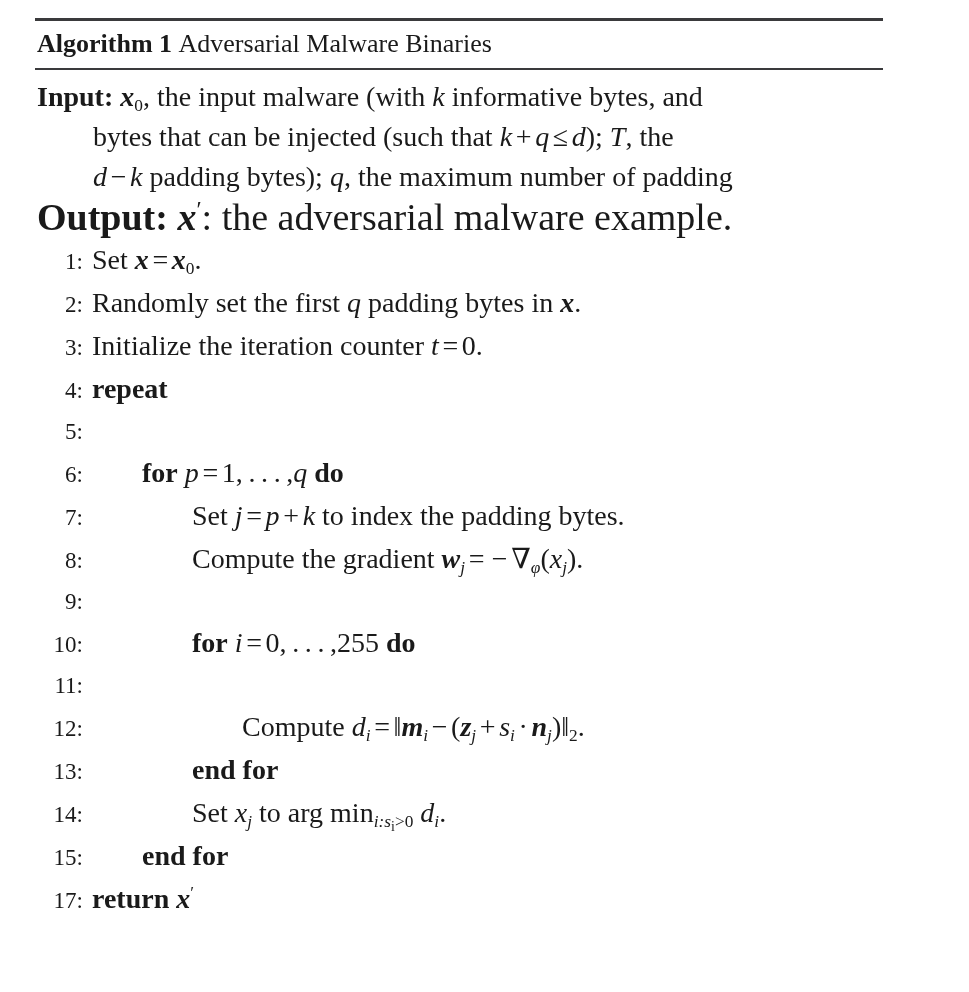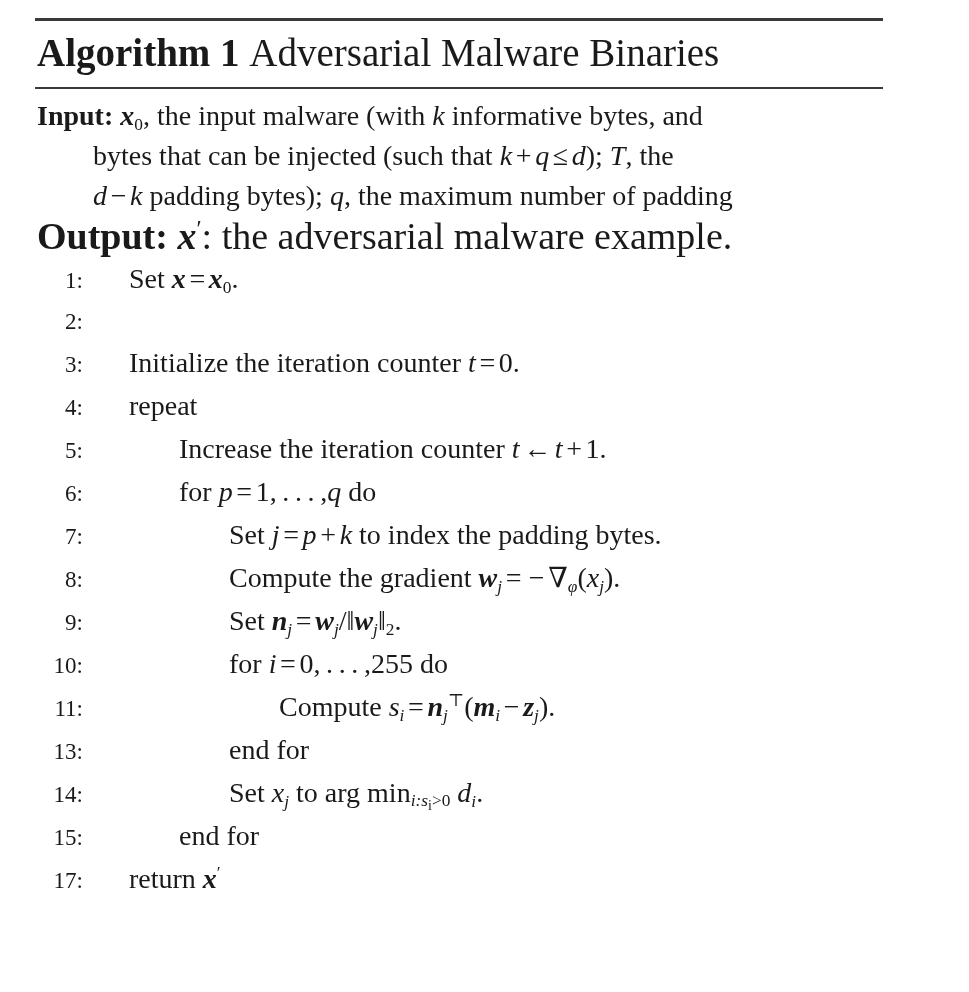--- a/index.html
+++ b/index.html
@@ -24,21 +24,21 @@
 
   .rule {
     height: 3px;
     background: #3a3a3c;
     width: 100%;
   }
   .rule.thin { height: 2px; }
 
   
   .alg-title {
-    font-size: 39px;
+    font-size: 26px;
     line-height: 1.45;
     padding: 4px 0 5px 2px;
     white-space: nowrap;
   }
   .alg-title .kw { font-weight: bold; }
   .alg-title .name { font-weight: normal; }
 
   
   .io-block { padding-top: 7px; }
   .io-line {
@@ -71,28 +71,28 @@
     white-space: nowrap;
   }
   .step-num {
     width: 48px;
     min-width: 48px;
     text-align: right;
     font-size: 23px;
     padding-right: 9px;
     color: #1a1a1a;
   }
-  .step-body { flex: 1 1 auto; margin-left: 37px; }
+  .step-body { flex: 1 1 auto; }
 
   .ind-0 { padding-left: 0px; }
   .ind-1 { padding-left: 50px; }
   .ind-2 { padding-left: 100px; }
   .ind-3 { padding-left: 150px; }
 
-  .kw { font-weight: normal; }
+  .kw { font-weight: bold; }
 
   
   .mi { font-style: italic; }
   .mb { font-weight: bold; font-style: italic; }
   .mup { font-style: normal; }
   sub, sup {
     font-size: 0.62em;
     font-style: italic;
     line-height: 0;
   }
@@ -147,41 +147,41 @@
 
     <div class="step">
       <span class="step-num">1:</span>
       <span class="step-body ind-0">
         Set <span class="mb">x</span><span class="op">=</span><span class="nb"><span class="mb">x</span><sub class="up">0</sub>.</span>
       </span>
     </div>
 
     <div class="step">
       <span class="step-num">2:</span>
+      <span class="step-body ind-0">
+        Randomly set the first <span class="mi">q</span> padding bytes in <span class="mb">x</span>.
+      </span>
     </div>
 
     <div class="step">
       <span class="step-num">3:</span>
       <span class="step-body ind-0">
         Initialize the iteration counter <span class="mi">t</span><span class="op">=</span>0.
       </span>
     </div>
 
     <div class="step">
       <span class="step-num">4:</span>
       <span class="step-body ind-0">
         <span class="kw">repeat</span>
       </span>
     </div>
 
     <div class="step">
       <span class="step-num">5:</span>
-      <span class="step-body ind-1">
-        Increase the iteration counter <span class="mi">t</span><span class="op">←</span><span class="mi">t</span><span class="op">+</span>1.
-      </span>
     </div>
 
     <div class="step">
       <span class="step-num">6:</span>
       <span class="step-body ind-1">
         <span class="kw">for</span> <span class="mi">p</span><span class="op">=</span>1<span>, . . . ,</span><span class="mi">q</span> <span class="kw">do</span>
       </span>
     </div>
 
     <div class="step">
@@ -193,39 +193,39 @@
 
     <div class="step">
       <span class="step-num">8:</span>
       <span class="step-body ind-2">
         Compute the gradient <span class="mb">w</span><sub>j</sub><span class="op">=</span><span class="op">−</span><span class="mup">∇</span><sub>φ</sub>(<span class="mi">x</span><sub>j</sub>).
       </span>
     </div>
 
     <div class="step">
       <span class="step-num">9:</span>
-      <span class="step-body ind-2">
-        Set <span class="mb">n</span><sub>j</sub><span class="op">=</span><span class="mb">w</span><sub>j</sub>/‖<span class="mb">w</span><sub>j</sub>‖<sub class="up">2</sub>.
-      </span>
     </div>
 
     <div class="step">
       <span class="step-num">10:</span>
       <span class="step-body ind-2">
         <span class="kw">for</span> <span class="mi">i</span><span class="op">=</span>0<span>, . . . ,</span>255 <span class="kw">do</span>
       </span>
     </div>
 
     <div class="step">
       <span class="step-num">11:</span>
+    </div>
+
+    <div class="step">
+      <span class="step-num">12:</span>
       <span class="step-body ind-3">
-        Compute <span class="mi">s</span><sub>i</sub><span class="op">=</span><span class="mb">n</span><sub>j</sub><sup class="up">⊤</sup>(<span class="mb">m</span><sub>i</sub><span class="op">−</span><span class="mb">z</span><sub>j</sub>).
-      </span>
-    </div>
-
+        Compute <span class="mi">d</span><sub>i</sub><span class="op">=</span>‖<span class="mb">m</span><sub>i</sub><span class="op">−</span>(<span class="mb">z</span><sub>j</sub><span class="op">+</span><span class="mi">s</span><sub>i</sub><span class="op">·</span><span class="mb">n</span><sub>j</sub>)‖<sub class="up">2</sub>.
+      </span>
+    </div>
 
     <div class="step">
       <span class="step-num">13:</span>
       <span class="step-body ind-2">
         <span class="kw">end for</span>
       </span>
     </div>
 
     <div class="step">
       <span class="step-num">14:</span>

